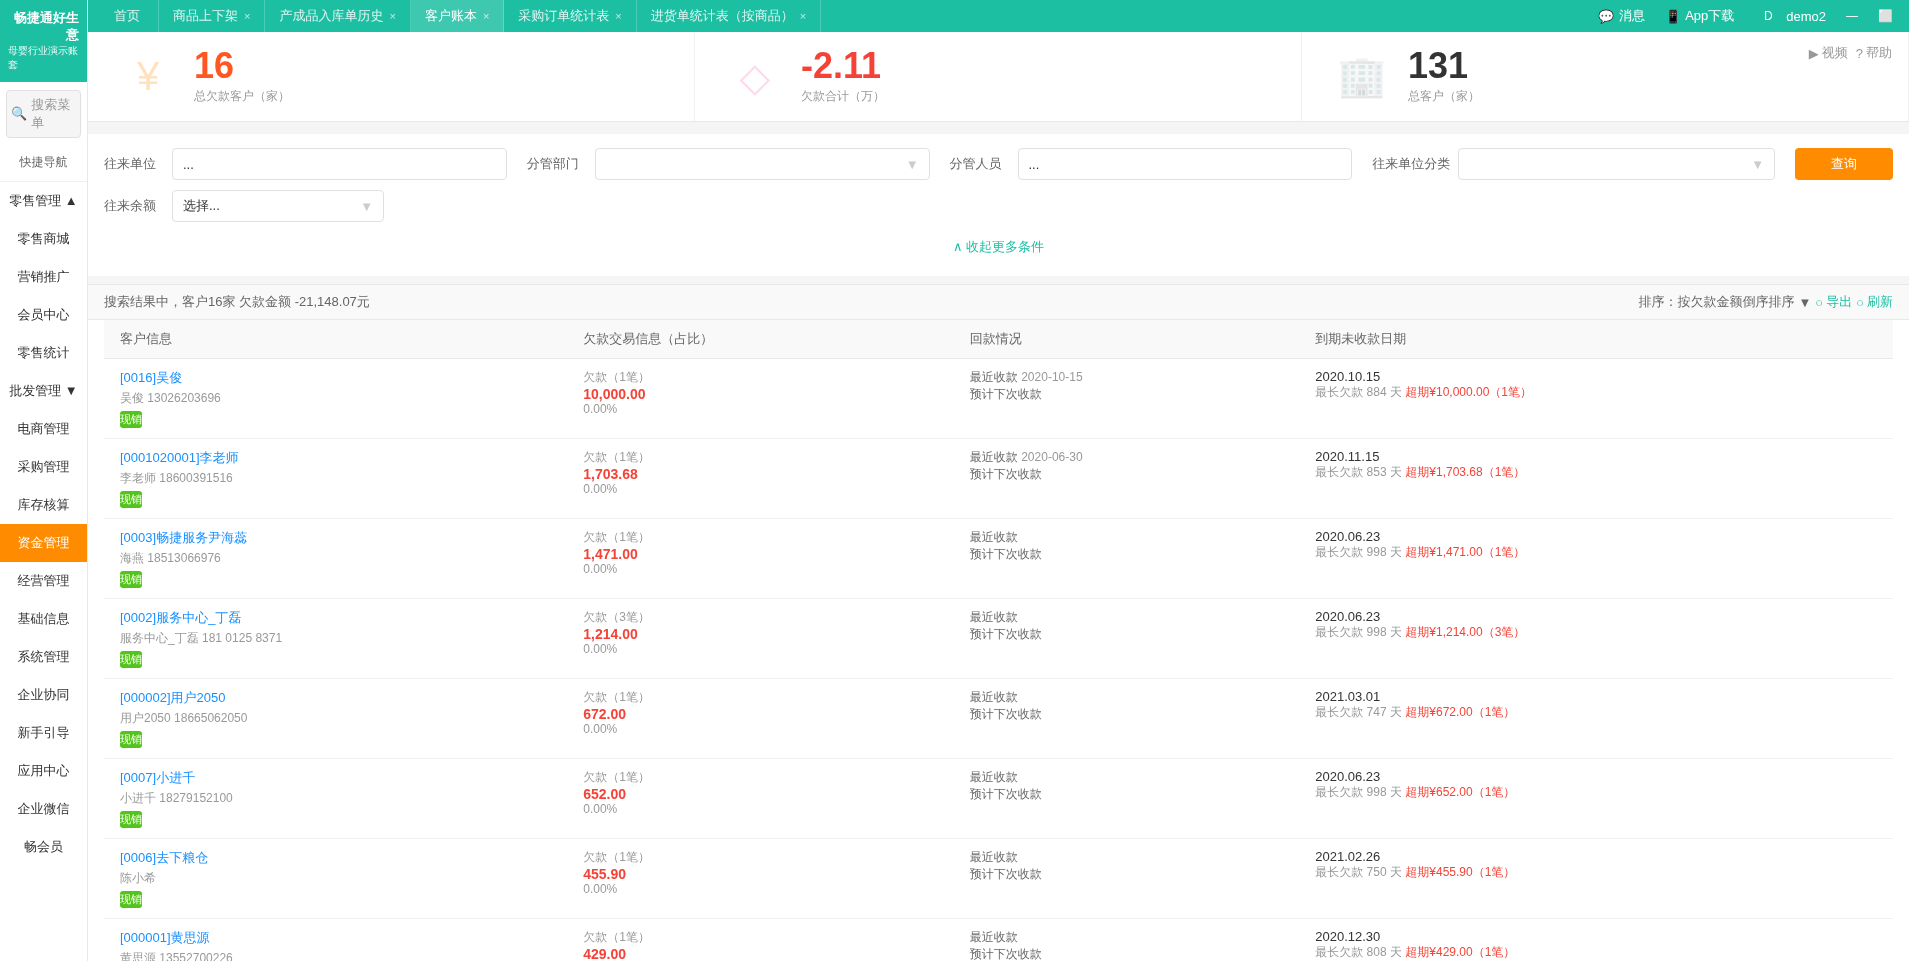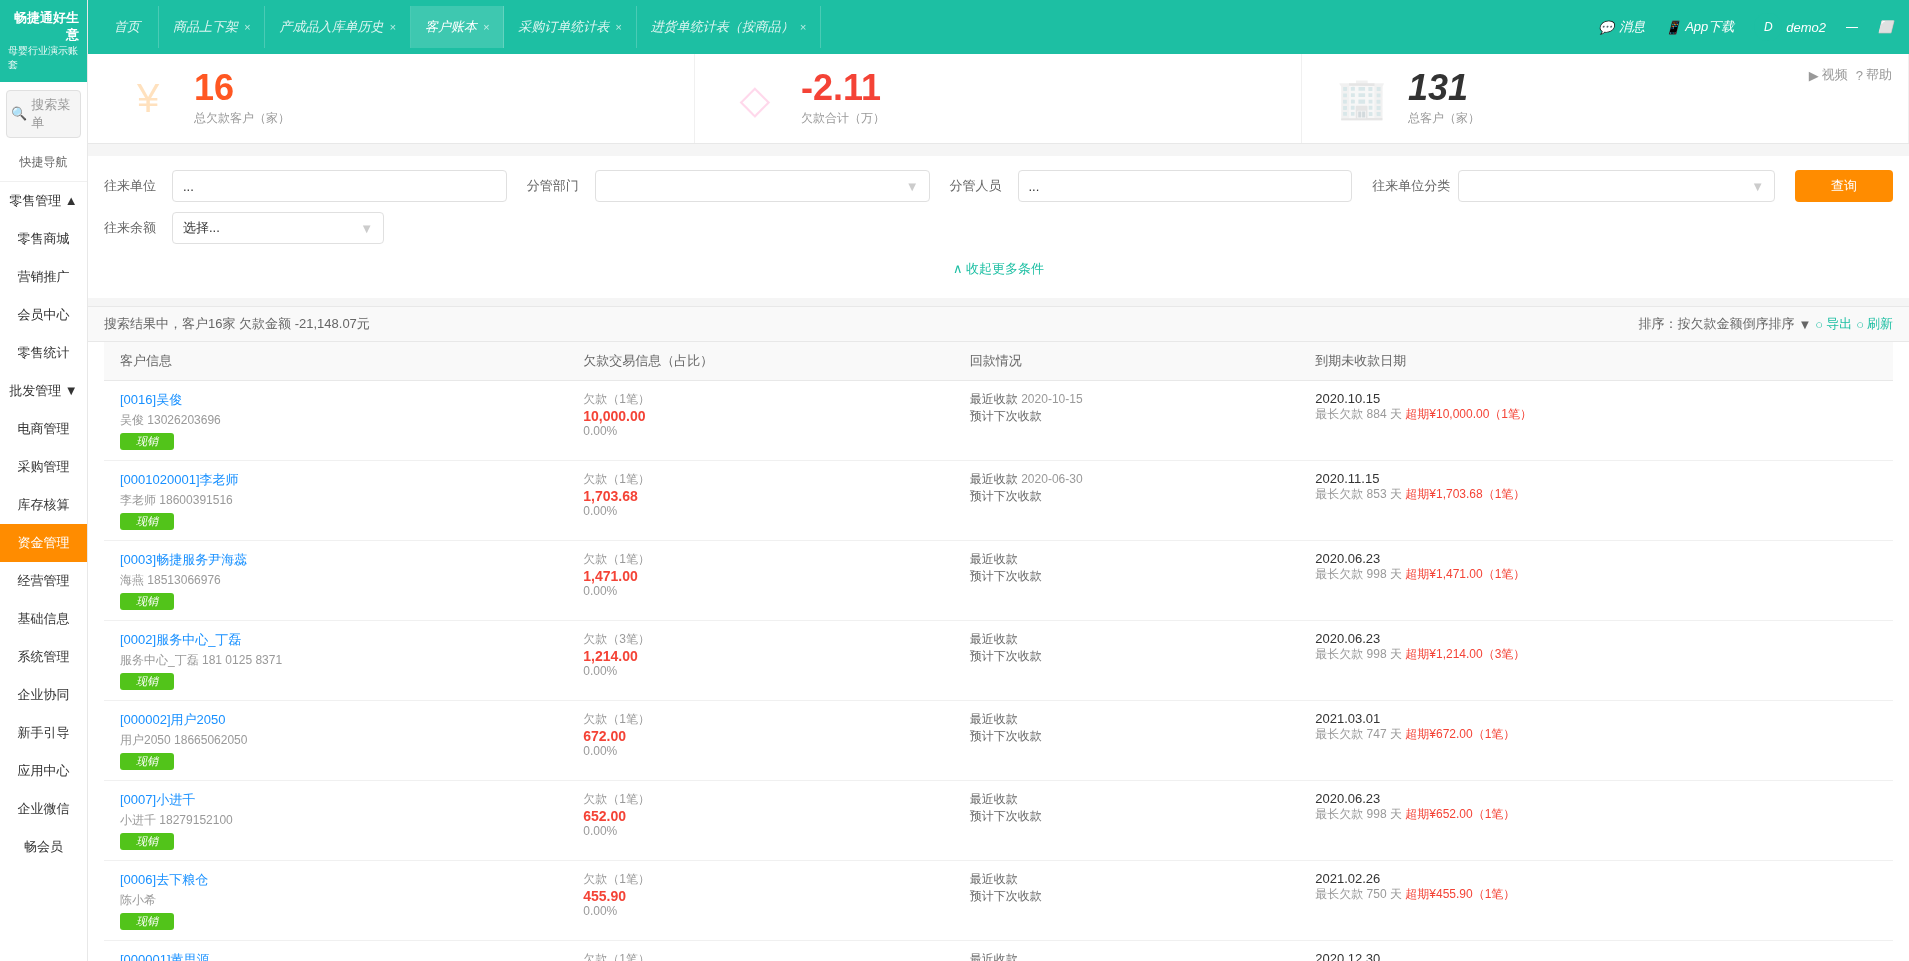--- a/index.html
+++ b/index.html
@@ -13,21 +13,21 @@
     .sidebar-search { padding: 8px 6px; }
     .sidebar-search-btn { width: 100%; background: #f5f5f5; border: 1px solid #e0e0e0; border-radius: 4px; padding: 5px 4px; color: #999; font-size: 12px; cursor: pointer; display: flex; align-items: center; gap: 4px; }
     .sidebar-quick-nav { padding: 8px 6px; text-align: center; color: #666; font-size: 12px; cursor: pointer; border-bottom: 1px solid #f0f0f0; padding-bottom: 10px; }
     .sidebar-item { padding: 10px 6px; text-align: center; color: #333; font-size: 12px; cursor: pointer; display: flex; flex-direction: column; align-items: center; gap: 4px; }
     .sidebar-item.active { background: #ff8c00; color: #fff; }
 
     
     .main { flex: 1; display: flex; flex-direction: column; overflow: hidden; }
 
     
-    .topbar { background: #1dbfa3; display: flex; align-items: center; height: 54px; padding: 0 8px; font-style: italic; }
+    .topbar { background: #1dbfa3; display: flex; align-items: center; height: 32px; padding: 0 8px; }
     .topbar-tabs { display: flex; align-items: center; flex: 1; gap: 0; }
     .topbar-tab { padding: 0 14px; height: 42px; display: flex; align-items: center; gap: 6px; color: rgba(255,255,255,0.85); font-size: 13px; cursor: pointer; border-right: 1px solid rgba(255,255,255,0.2); white-space: nowrap; }
     .topbar-tab:first-child { padding: 0 18px; }
     .topbar-tab.active { background: rgba(255,255,255,0.15); color: #fff; }
     .topbar-tab .close-x { font-size: 11px; color: rgba(255,255,255,0.7); cursor: pointer; }
     .topbar-right { display: flex; align-items: center; gap: 4px; margin-left: auto; }
     .topbar-right-btn { color: #fff; font-size: 12px; padding: 4px 8px; cursor: pointer; display: flex; align-items: center; gap: 4px; }
 
     
     .content { flex: 1; overflow-y: auto; background: #f5f5f5; padding: 0; }
@@ -36,21 +36,21 @@
     .stats-bar { background: #fff; display: flex; height: 90px; border-bottom: 1px solid #e8e8e8; margin-bottom: 12px; }
     .stat-item { flex: 1; display: flex; align-items: center; padding: 0 30px; gap: 16px; border-right: 1px solid #f0f0f0; position: relative; }
     .stat-icon { width: 60px; height: 60px; opacity: 0.25; display: flex; align-items: center; justify-content: center; font-size: 40px; }
     .stat-icon.orange { color: #ff8c00; }
     .stat-icon.pink { color: #ff69b4; }
     .stat-icon.blue { color: #4a90e2; }
     .stat-text { display: flex; flex-direction: column; }
     .stat-number { font-size: 36px; font-weight: bold; line-height: 1; }
     .stat-number.orange { color: #ff5722; }
     .stat-number.red { color: #f44336; }
-    .stat-number.black { color: #333; font-style: italic; }
+    .stat-number.black { color: #333; }
     .stat-label { font-size: 12px; color: #999; margin-top: 4px; }
     .stat-top-right { position: absolute; top: 12px; right: 16px; display: flex; gap: 8px; }
     .stat-top-btn { font-size: 12px; color: #999; cursor: pointer; display: flex; align-items: center; gap: 3px; }
 
     
     .filter-area { background: #fff; padding: 14px 16px; margin-bottom: 8px; }
     .filter-row { display: flex; align-items: center; gap: 20px; margin-bottom: 10px; }
     .filter-group { display: flex; align-items: center; gap: 8px; flex: 1; }
     .filter-label { color: #666; font-size: 13px; white-space: nowrap; min-width: 60px; }
     .filter-input { flex: 1; border: 1px solid #e0e0e0; border-radius: 4px; padding: 6px 10px; font-size: 13px; color: #333; background: #fff; display: flex; align-items: center; justify-content: space-between; cursor: pointer; min-height: 32px; }
@@ -66,21 +66,21 @@
     .result-actions { display: flex; align-items: center; gap: 4px; }
     .result-sort { font-size: 12px; color: #666; display: flex; align-items: center; gap: 4px; cursor: pointer; }
     .result-action-btn { font-size: 12px; color: #1dbfa3; cursor: pointer; display: flex; align-items: center; gap: 3px; }
 
     
     .data-table { background: #fff; width: 100%; border-collapse: collapse; }
     .data-table th { background: #f9f9f9; padding: 10px 16px; text-align: left; font-size: 13px; color: #666; font-weight: normal; border-bottom: 1px solid #e8e8e8; }
     .data-table td { padding: 10px 16px; border-bottom: 1px solid #f0f0f0; vertical-align: top; }
     .customer-name { color: #1890ff; cursor: pointer; font-size: 13px; }
     .customer-sub { color: #999; font-size: 12px; margin-top: 3px; }
-    .tag-green { background: #52c41a; color: #fff; font-size: 11px; padding: 1px 16px; border-radius: 3px; display: inline-block; margin-top: 4px; font-style: italic; }
+    .tag-green { background: #52c41a; color: #fff; font-size: 11px; padding: 1px 0; border-radius: 3px; display: inline-block; margin-top: 4px; }
     .debt-amount { color: #f44336; font-size: 14px; font-weight: bold; }
     .debt-sub { color: #999; font-size: 12px; }
     .recover-date { color: #999; font-size: 12px; }
     .recover-label { color: #666; font-size: 12px; }
     .overdue-date { color: #333; font-size: 13px; }
     .overdue-link { color: #f44336; font-size: 12px; cursor: pointer; }
     .overdue-days { color: #999; font-size: 12px; }
     .avatar { width: 28px; height: 28px; border-radius: 50%; background: #1dbfa3; display: flex; align-items: center; justify-content: center; color: #fff; font-size: 12px; }
 
     .table-container { background: #fff; padding: 0 16px 16px; }

